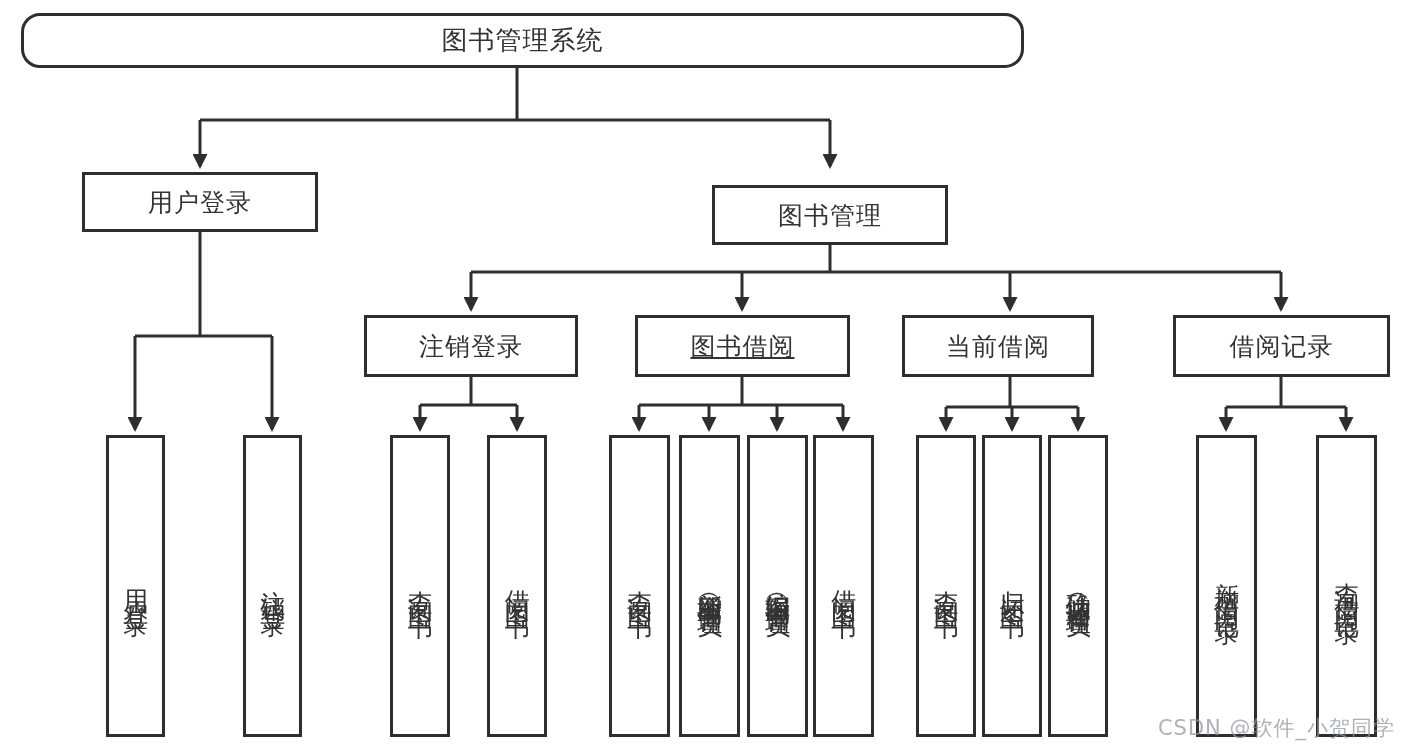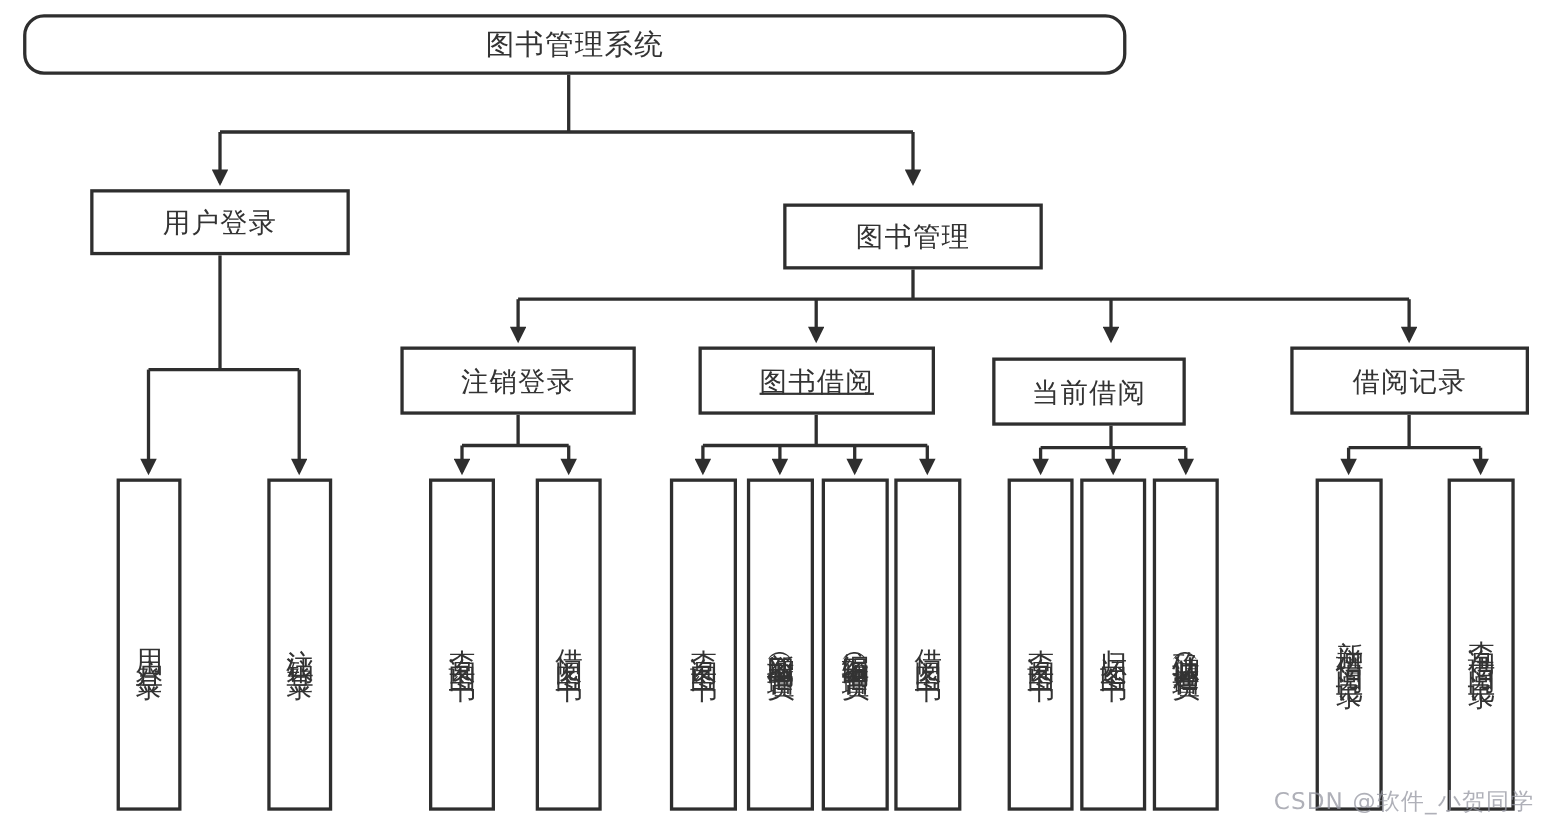--- a/index.html
+++ b/index.html
@@ -124,21 +124,21 @@
   <div class="node hbox" style="left:712px; top:185px; width:236px; height:60px;">
     <span>图书管理</span>
   </div>
 
   <div class="node hbox" style="left:364px; top:315px; width:214px; height:62px;">
     <span>注销登录</span>
   </div>
   <div class="node hbox" style="left:635px; top:315px; width:215px; height:62px;text-decoration:underline;">
     <span>图书借阅</span>
   </div>
-  <div class="node hbox" style="left:902px; top:325px; width:176px; height:62px;">
+  <div class="node hbox" style="left:902px; top:315px; width:192px; height:62px;">
     <span>当前借阅</span>
   </div>
   <div class="node hbox" style="left:1173px; top:315px; width:217px; height:62px;">
     <span>借阅记录</span>
   </div>
 
   <div class="node vbox" style="left:106px; top:435px; width:59px; height:302px;">
     <span class="vtext">用户登录</span>
   </div>
   <div class="node vbox" style="left:243px; top:435px; width:59px; height:302px;">

